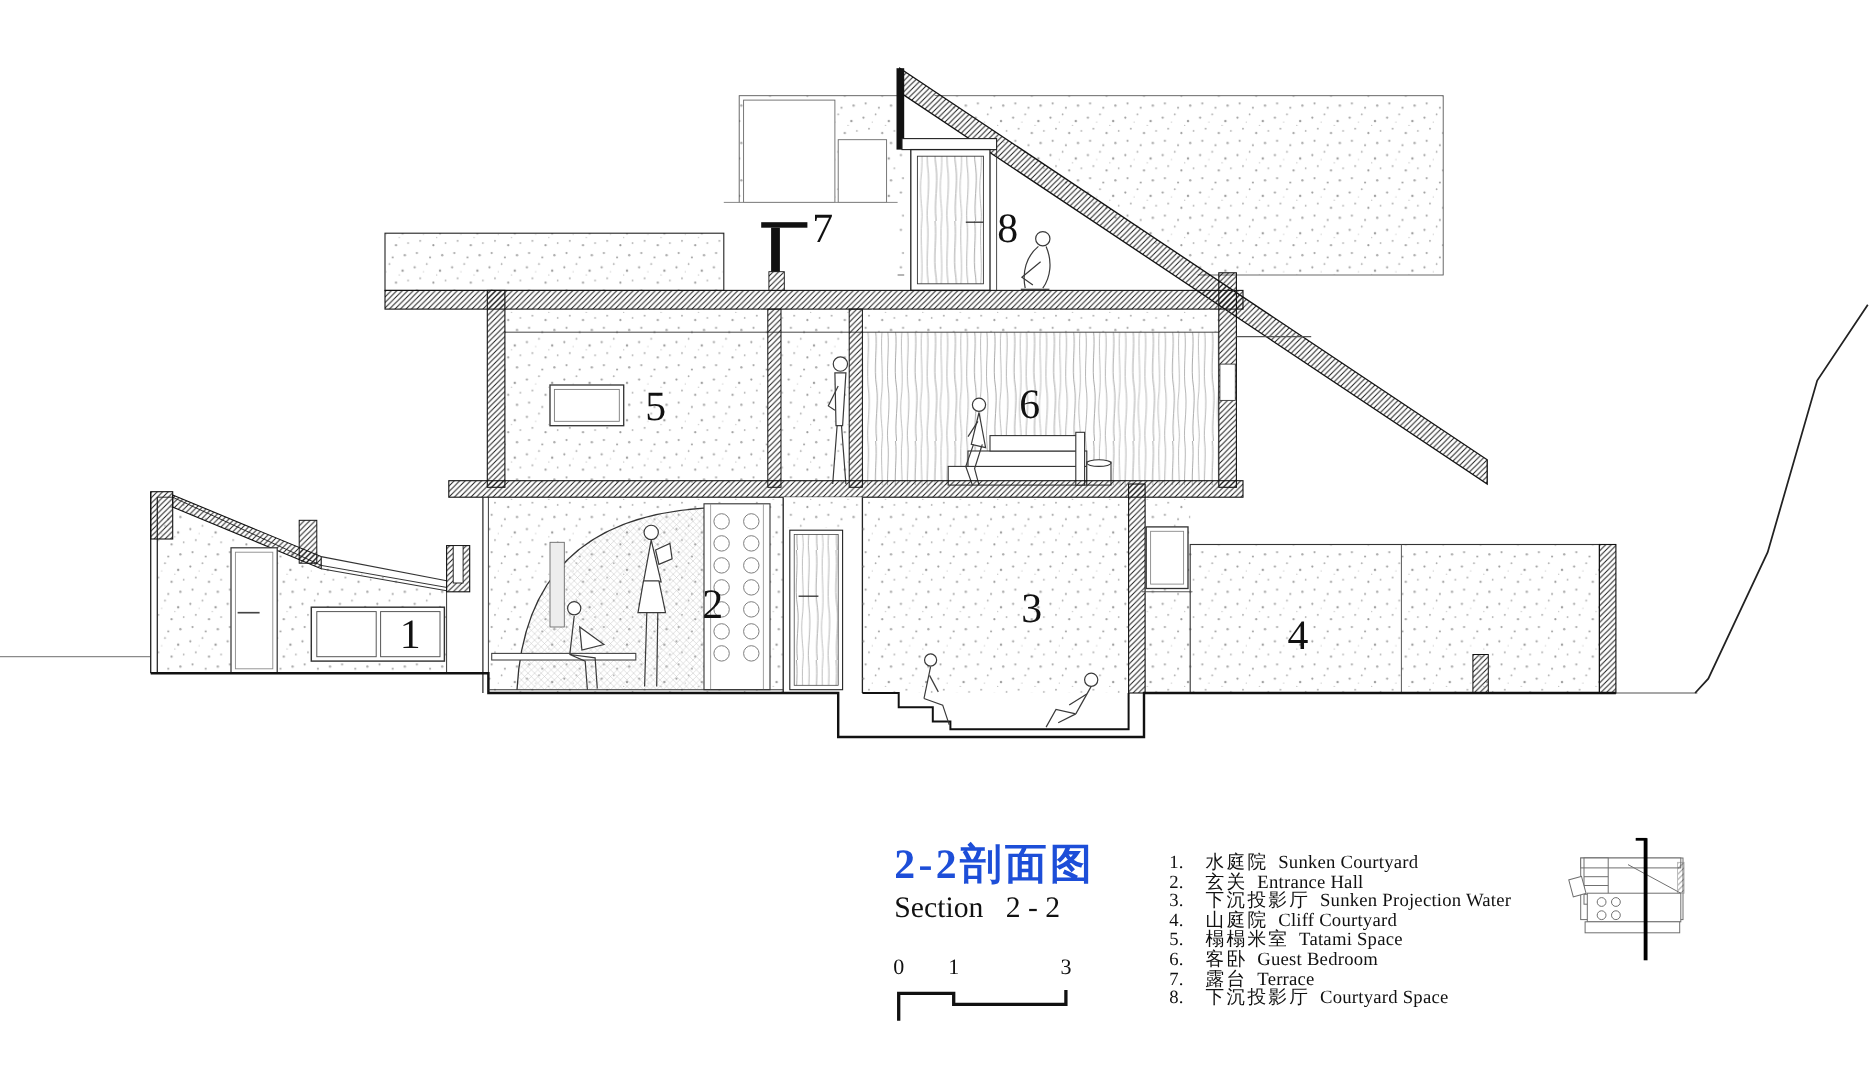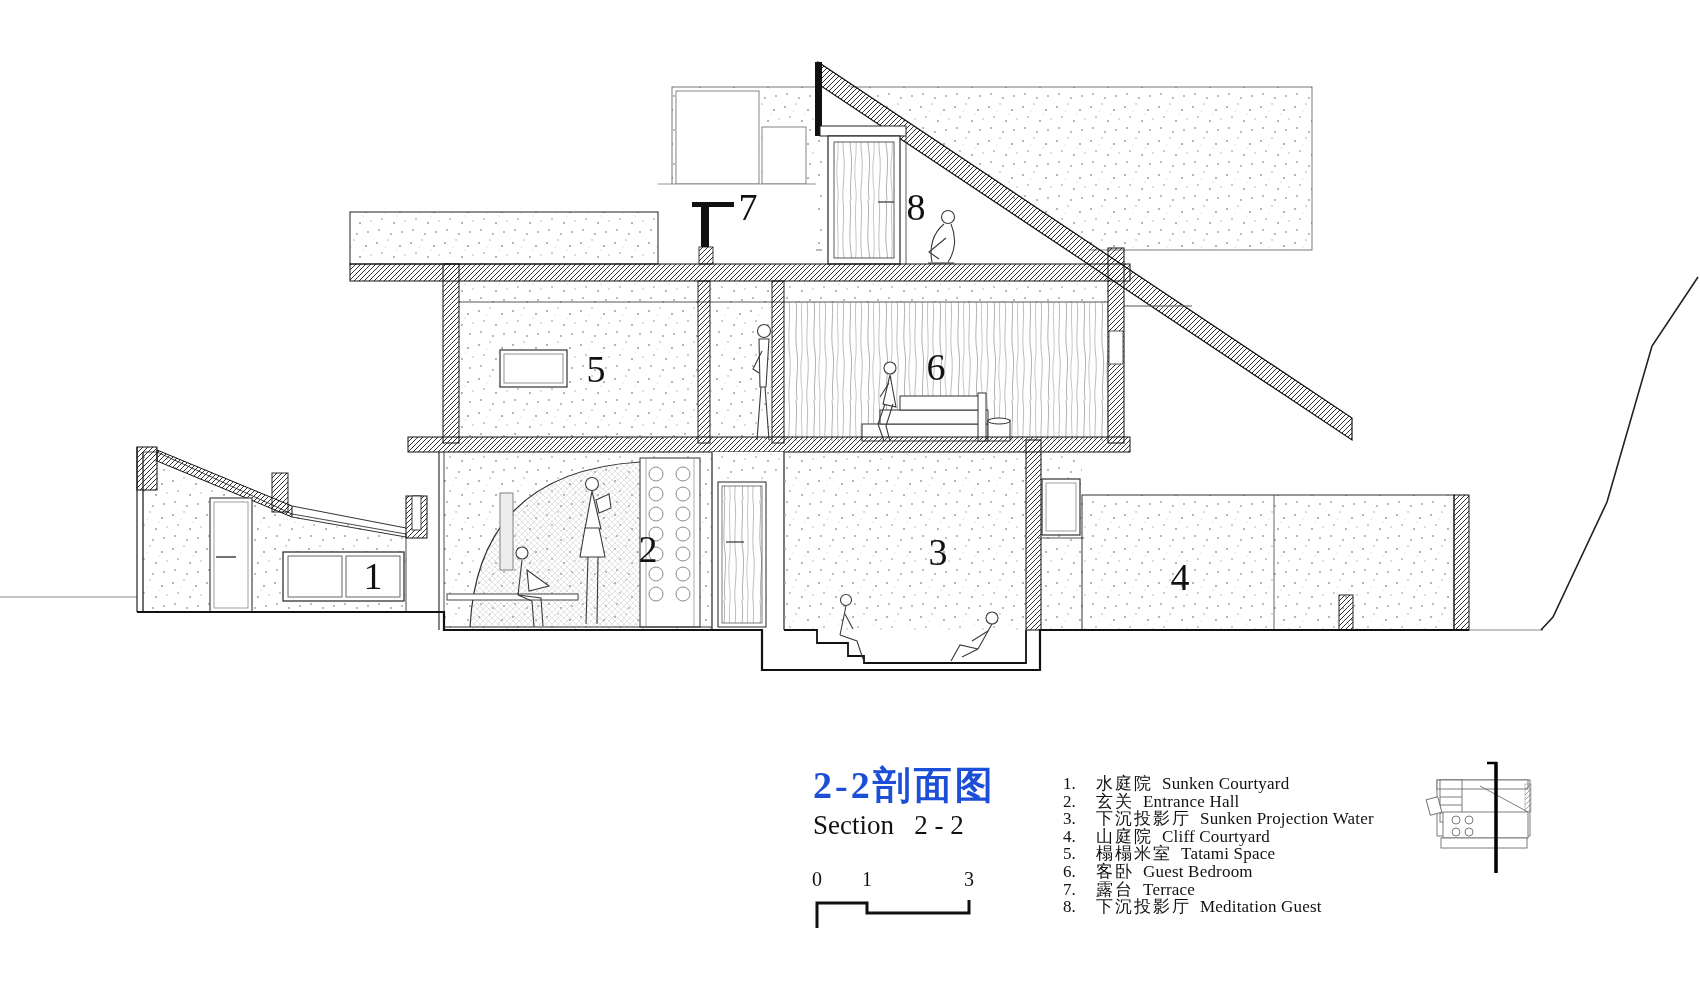--- a/index.html
+++ b/index.html
@@ -336,17 +336,17 @@
     <span class="len">Guest Bedroom</span>
   </div>
   <div class="legend-row">
     <span class="lnum">7.</span>
     <span class="lzh">露台</span>
     <span class="len">Terrace</span>
   </div>
   <div class="legend-row">
     <span class="lnum">8.</span>
     <span class="lzh">下沉投影厅</span>
-    <span class="len">Meditation Guest</span>
+    <span class="len">Courtyard Space</span>
   </div>
 </div>
 
 </div>
 
 </body></html>

